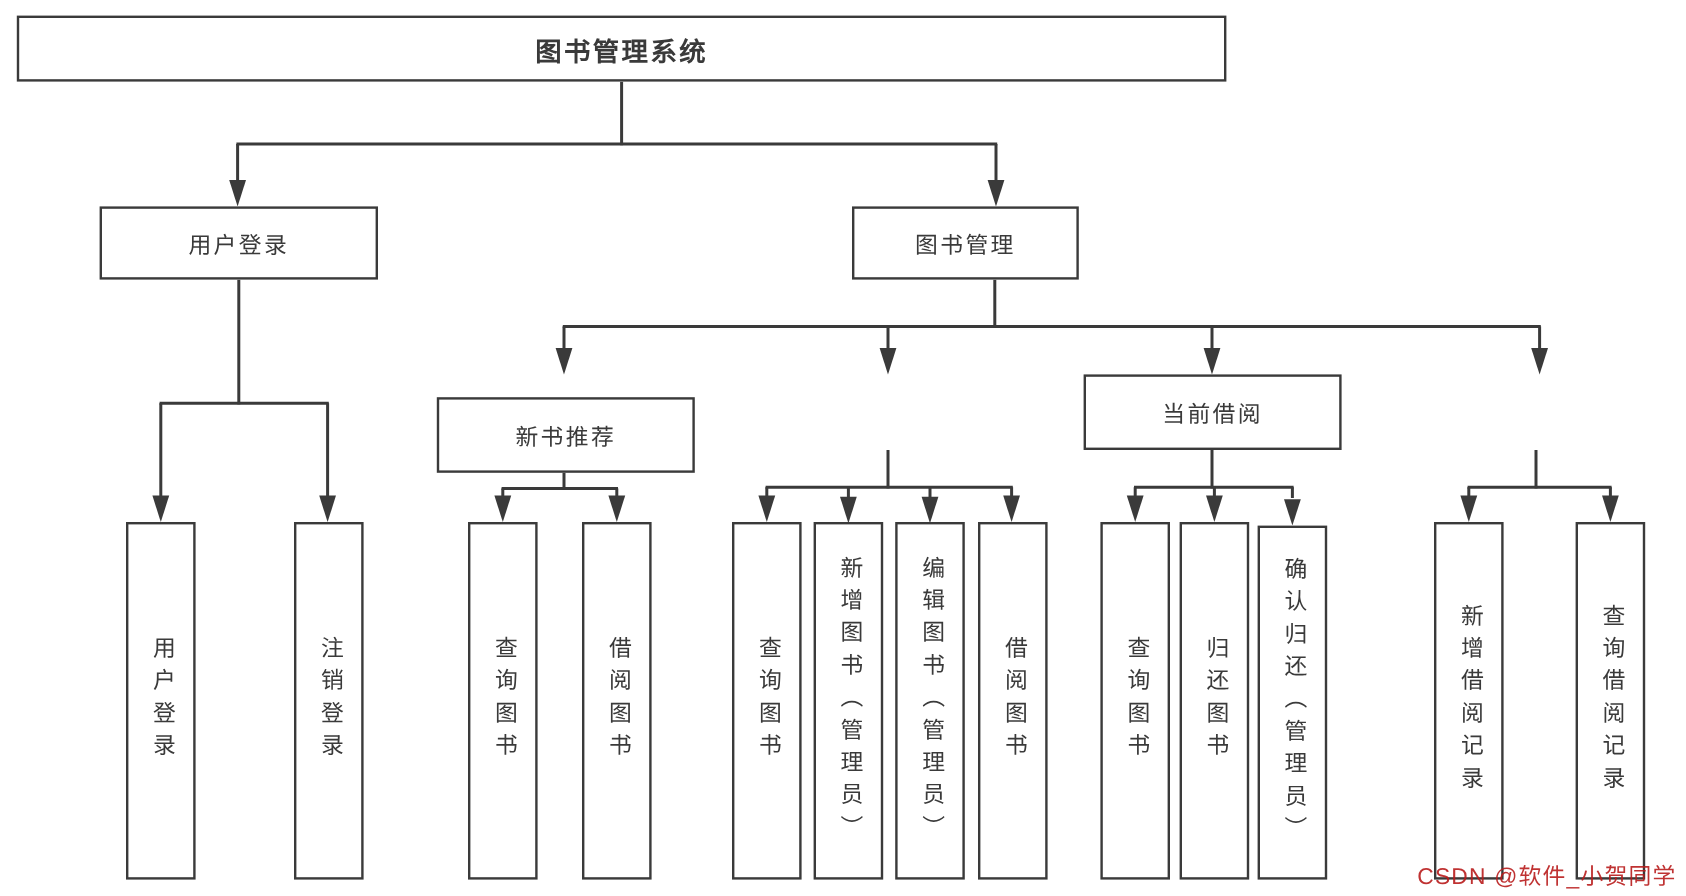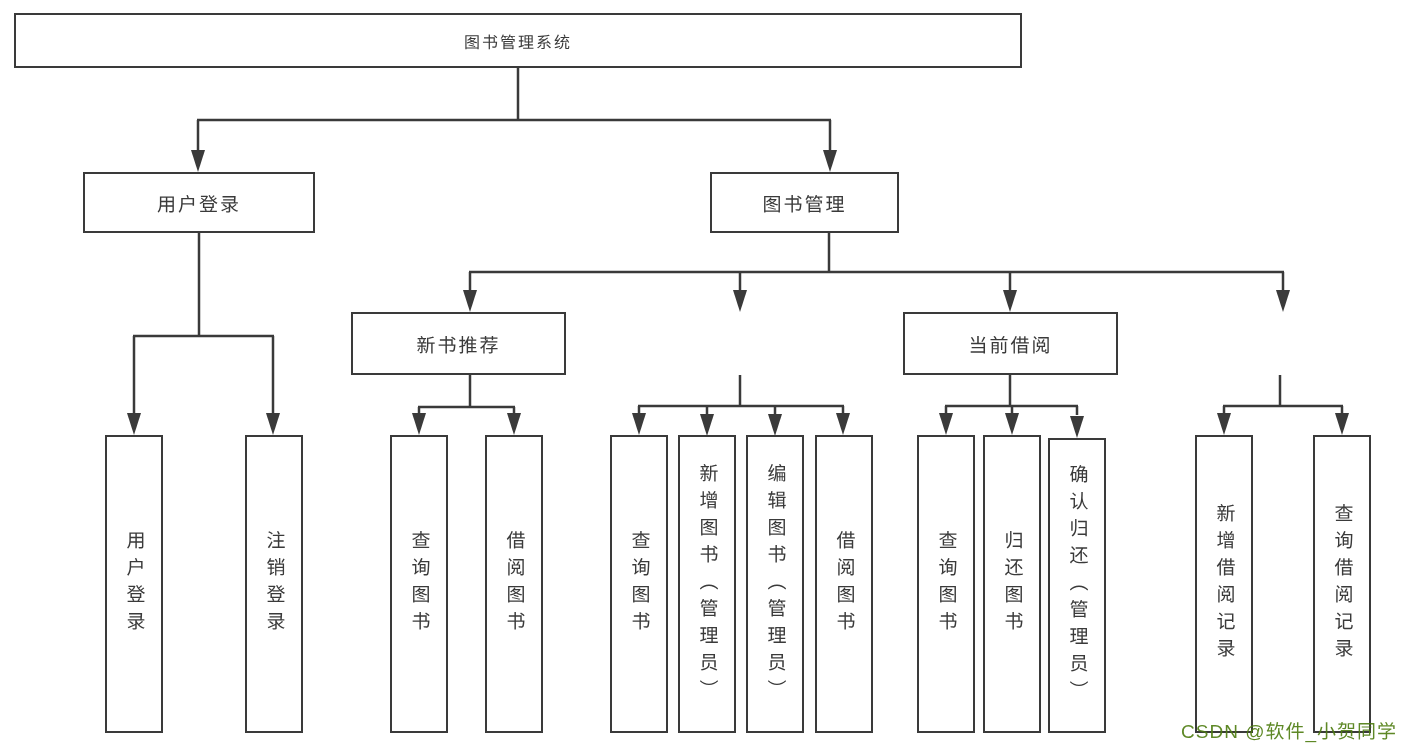--- a/index.html
+++ b/index.html
@@ -13,38 +13,38 @@
   .connectors{position:absolute;left:0;top:0;width:1405px;height:747px;}
   .box{
     position:absolute;
     background:#ffffff;
     border:2px solid #3a3a3a;
     box-sizing:border-box;
     display:flex;align-items:center;justify-content:center;
     color:#3a3a3a;
   }
   .hbox{font-size:19px;letter-spacing:2px;}
-  .root{left:14px;top:13px;width:1008px;height:55px;font-size:16px;}
+  .root{left:14px;top:13px;width:1008px;height:55px;font-size:22px;font-weight:bold;}
   .l2a{left:83px;top:172px;width:232px;height:61px;}
   .l2b{left:710px;top:172px;width:189px;height:61px;}
   .l3{top:312px;width:215px;height:63px;}
   .vbox{top:435px;width:58px;height:298px;}
   .vbox span{
     writing-mode:vertical-rl;
     text-orientation:mixed;
     font-size:19px;
     letter-spacing:8px;
     white-space:nowrap;
     color:#3a3a3a;
   }
   .watermark{
     position:absolute;
     right:8px;bottom:4px;
     font-size:19px;
-    color:#4d7c0f;
+    color:#b91c1c;
     opacity:.9;
     letter-spacing:1px;
     z-index:5;
   }
   line{stroke:#3a3a3a;stroke-width:2.5;}
   polygon{fill:#3a3a3a;}
 </style>
 </head>
 <body>
 
@@ -116,21 +116,21 @@
     <span>图书管理系统</span>
   </div>
 
   <div class="box l2a hbox">
     <span>用户登录</span>
   </div>
   <div class="box l2b hbox">
     <span>图书管理</span>
   </div>
 
-  <div class="box l3 hbox" style="left:351px;">
+  <div class="box l3 hbox" style="left:364px;margin-top:19px;">
     <span>新书推荐</span>
   </div>
   <div class="box l3 hbox" style="left:903px;">
     <span>当前借阅</span>
   </div>
 
   <div class="box vbox" style="left:105px;">
     <span>用户登录</span>
   </div>
   <div class="box vbox" style="left:245px;">

